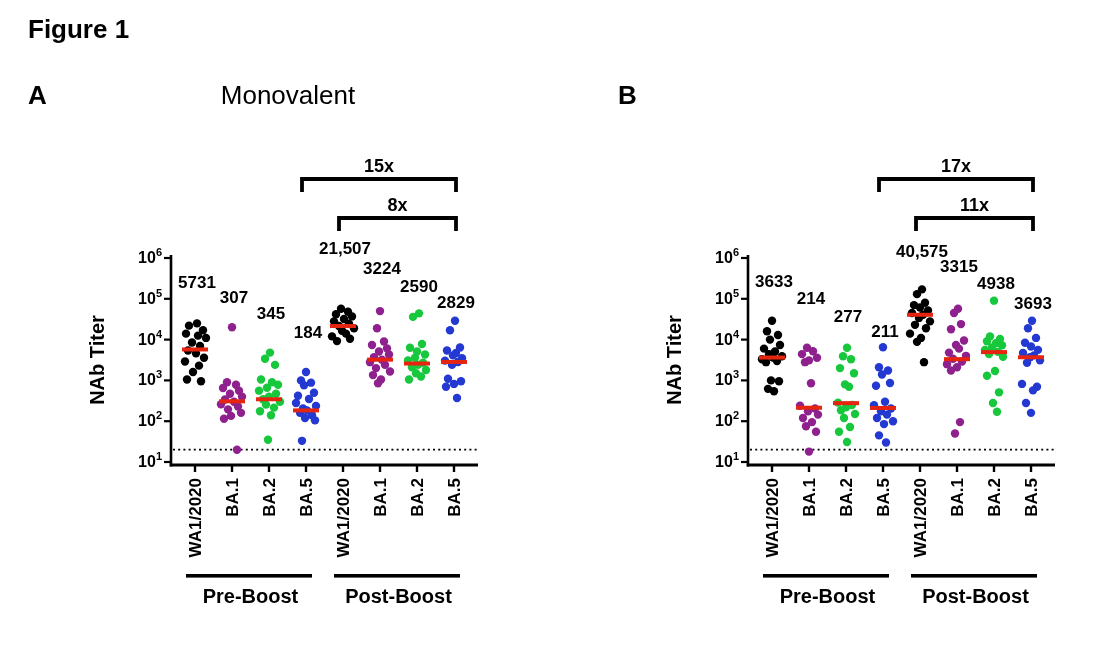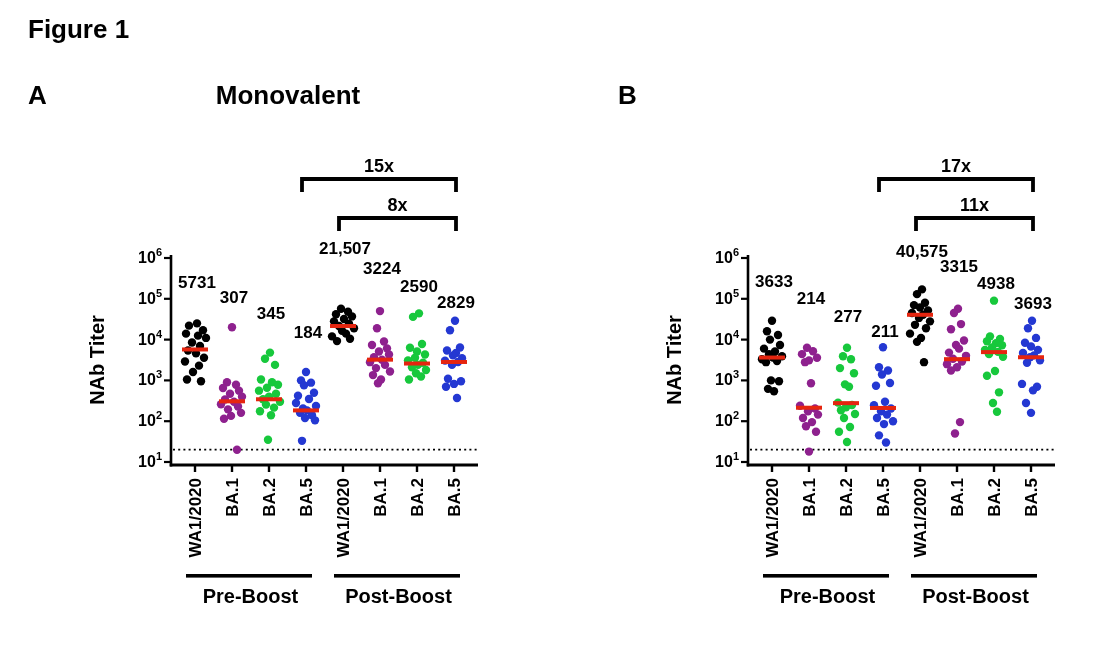--- a/index.html
+++ b/index.html
@@ -2,21 +2,21 @@
 <html><head>
 <meta charset="utf-8">
 <style>
   html,body{margin:0;padding:0;background:#ffffff;}
   .page{position:relative;width:1101px;height:654px;background:#ffffff;
         font-family:"Liberation Sans",sans-serif;color:#000;overflow:hidden;border-radius:26px;}
   .figure-title{position:absolute;left:28px;top:14px;font-size:26px;font-weight:bold;}
   .panel-letter{position:absolute;top:80px;font-size:26px;font-weight:bold;}
   #letter-a{left:28px;}
   #letter-b{left:618px;}
-  .panel-title{position:absolute;top:80px;width:280px;text-align:center;font-size:26px;font-weight:bold;}
+  .panel-title{position:absolute;top:80px;width:280px;text-align:center;font-size:26px;font-weight:normal;}
   #title-a{left:148px;}
   #title-b{left:756px;}
   svg.plot{position:absolute;top:0;width:524px;height:654px;
            font-family:"Liberation Sans",sans-serif;}
   #plot-a{left:0;}
   #plot-b{left:577px;}
 </style>
 </head>
 <body>
 

